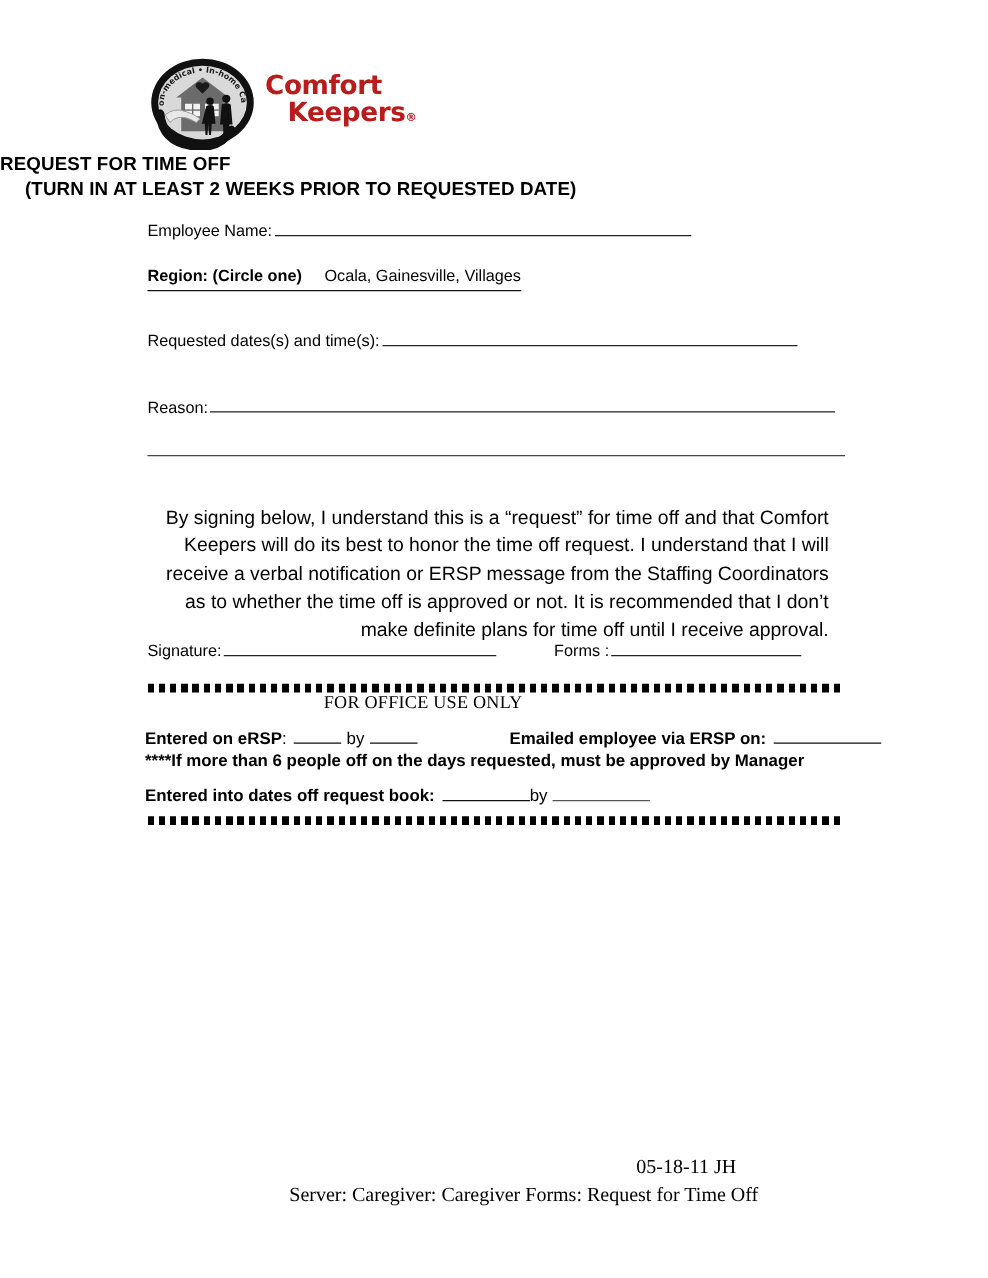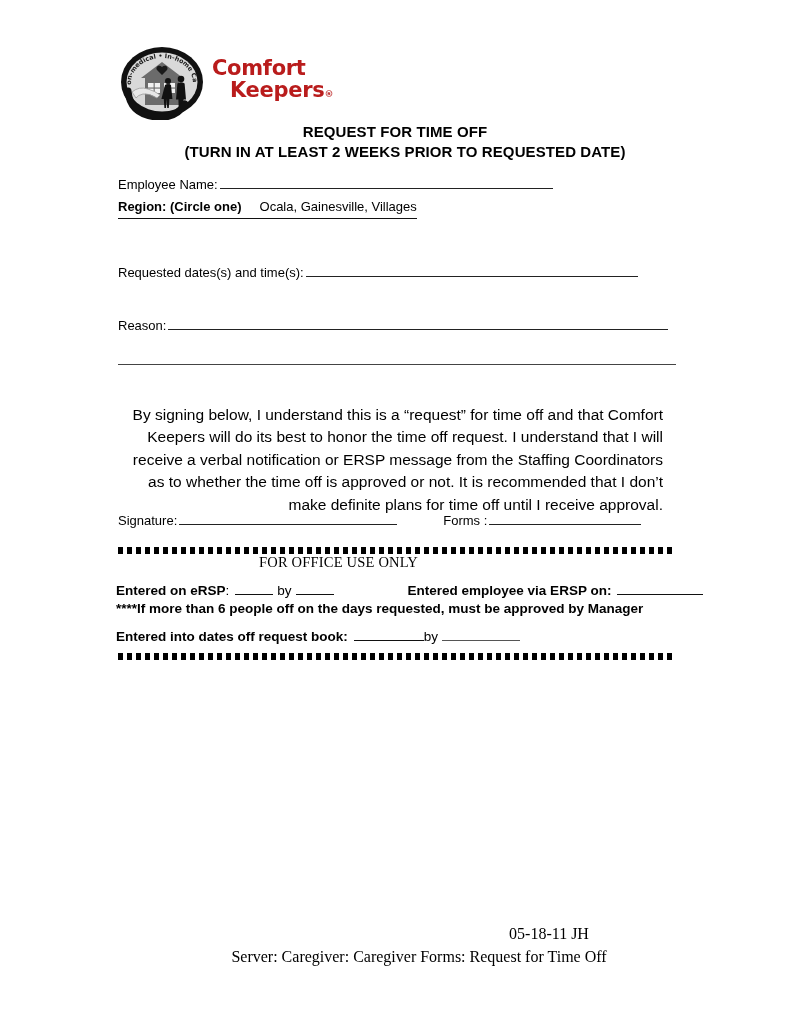--- a/index.html
+++ b/index.html
@@ -56,21 +56,21 @@
     font-size: 9px;
     vertical-align: baseline;
   }
 
   
   .title-wrap {
     position: absolute;
     left: 0;
     top: 122px;
     width: 790px;
-    text-align: center;
+    text-align: left;
   }
   .title-line {
     font-family: "Liberation Sans", sans-serif;
     font-weight: bold;
     font-size: 15px;
     line-height: 20px;
     letter-spacing: 0.1px;
   }
   .title-line.second { padding-left: 20px; }
 
@@ -85,21 +85,21 @@
     display: inline-block;
     border-bottom: 1.4px solid #222;
     height: 12px;
     vertical-align: baseline;
     margin-left: 2px;
   }
 
   #row-employee { left: 118px; top: 175px; }
   #row-employee .rule { width: 333px; }
 
-  #row-region { left: 118px; top: 197px; }
+  #row-region { left: 118px; top: 211px; }
   .region-underline {
     border-bottom: 1.6px solid #111;
     display: inline-block;
     padding-bottom: 2px;
   }
   .region-label { font-weight: bold; }
   .region-options { font-weight: normal; margin-left: 18px; }
 
   #row-dates { left: 118px; top: 263px; }
   #row-dates .rule { width: 332px; }
@@ -269,21 +269,21 @@
   <div class="paragraph">By signing below, I understand this is a “request” for time off and that Comfort Keepers will do its best to honor the time off request.  I understand that I will receive a verbal notification or ERSP message from the Staffing Coordinators as to whether the time off is approved or not.  It is recommended that I don’t make definite plans for time off until I receive approval.</div>
 
   <div class="row" id="row-signature">
     <span>Signature:</span><span class="rule sig"></span><span class="gap"></span><span>Forms :</span><span class="rule dt"></span>
   </div>
 
   <div class="dotted" id="dots-top"></div>
   <div class="office-label">FOR OFFICE USE ONLY</div>
 
   <div class="office-row" id="office-row1">
-    <span>Entered on eRSP</span><span class="reg-w">:</span><span class="office-rule r1"></span><span class="reg-w">by</span><span class="office-rule r2"></span><span class="spacer"></span><span>Entered employee via ERSP on:</span><span class="office-rule r3"></span>
+    <span>Entered on eRSP</span><span class="reg-w">:</span><span class="office-rule r1"></span><span class="reg-w">by</span><span class="office-rule r2"></span><span class="spacer"></span><span>Emailed employee via ERSP on:</span><span class="office-rule r3"></span>
   </div>
 
   <div class="office-row" id="office-row2">****If more than 6 people off on the days requested, must be approved by Manager</div>
 
   <div class="office-row" id="office-row3">
     <span>Entered into dates off request book:</span><span class="office-rule r4"></span><span class="reg-w">by</span><span class="office-rule r5"></span>
   </div>
 
   <div class="dotted" id="dots-bottom"></div>
 

